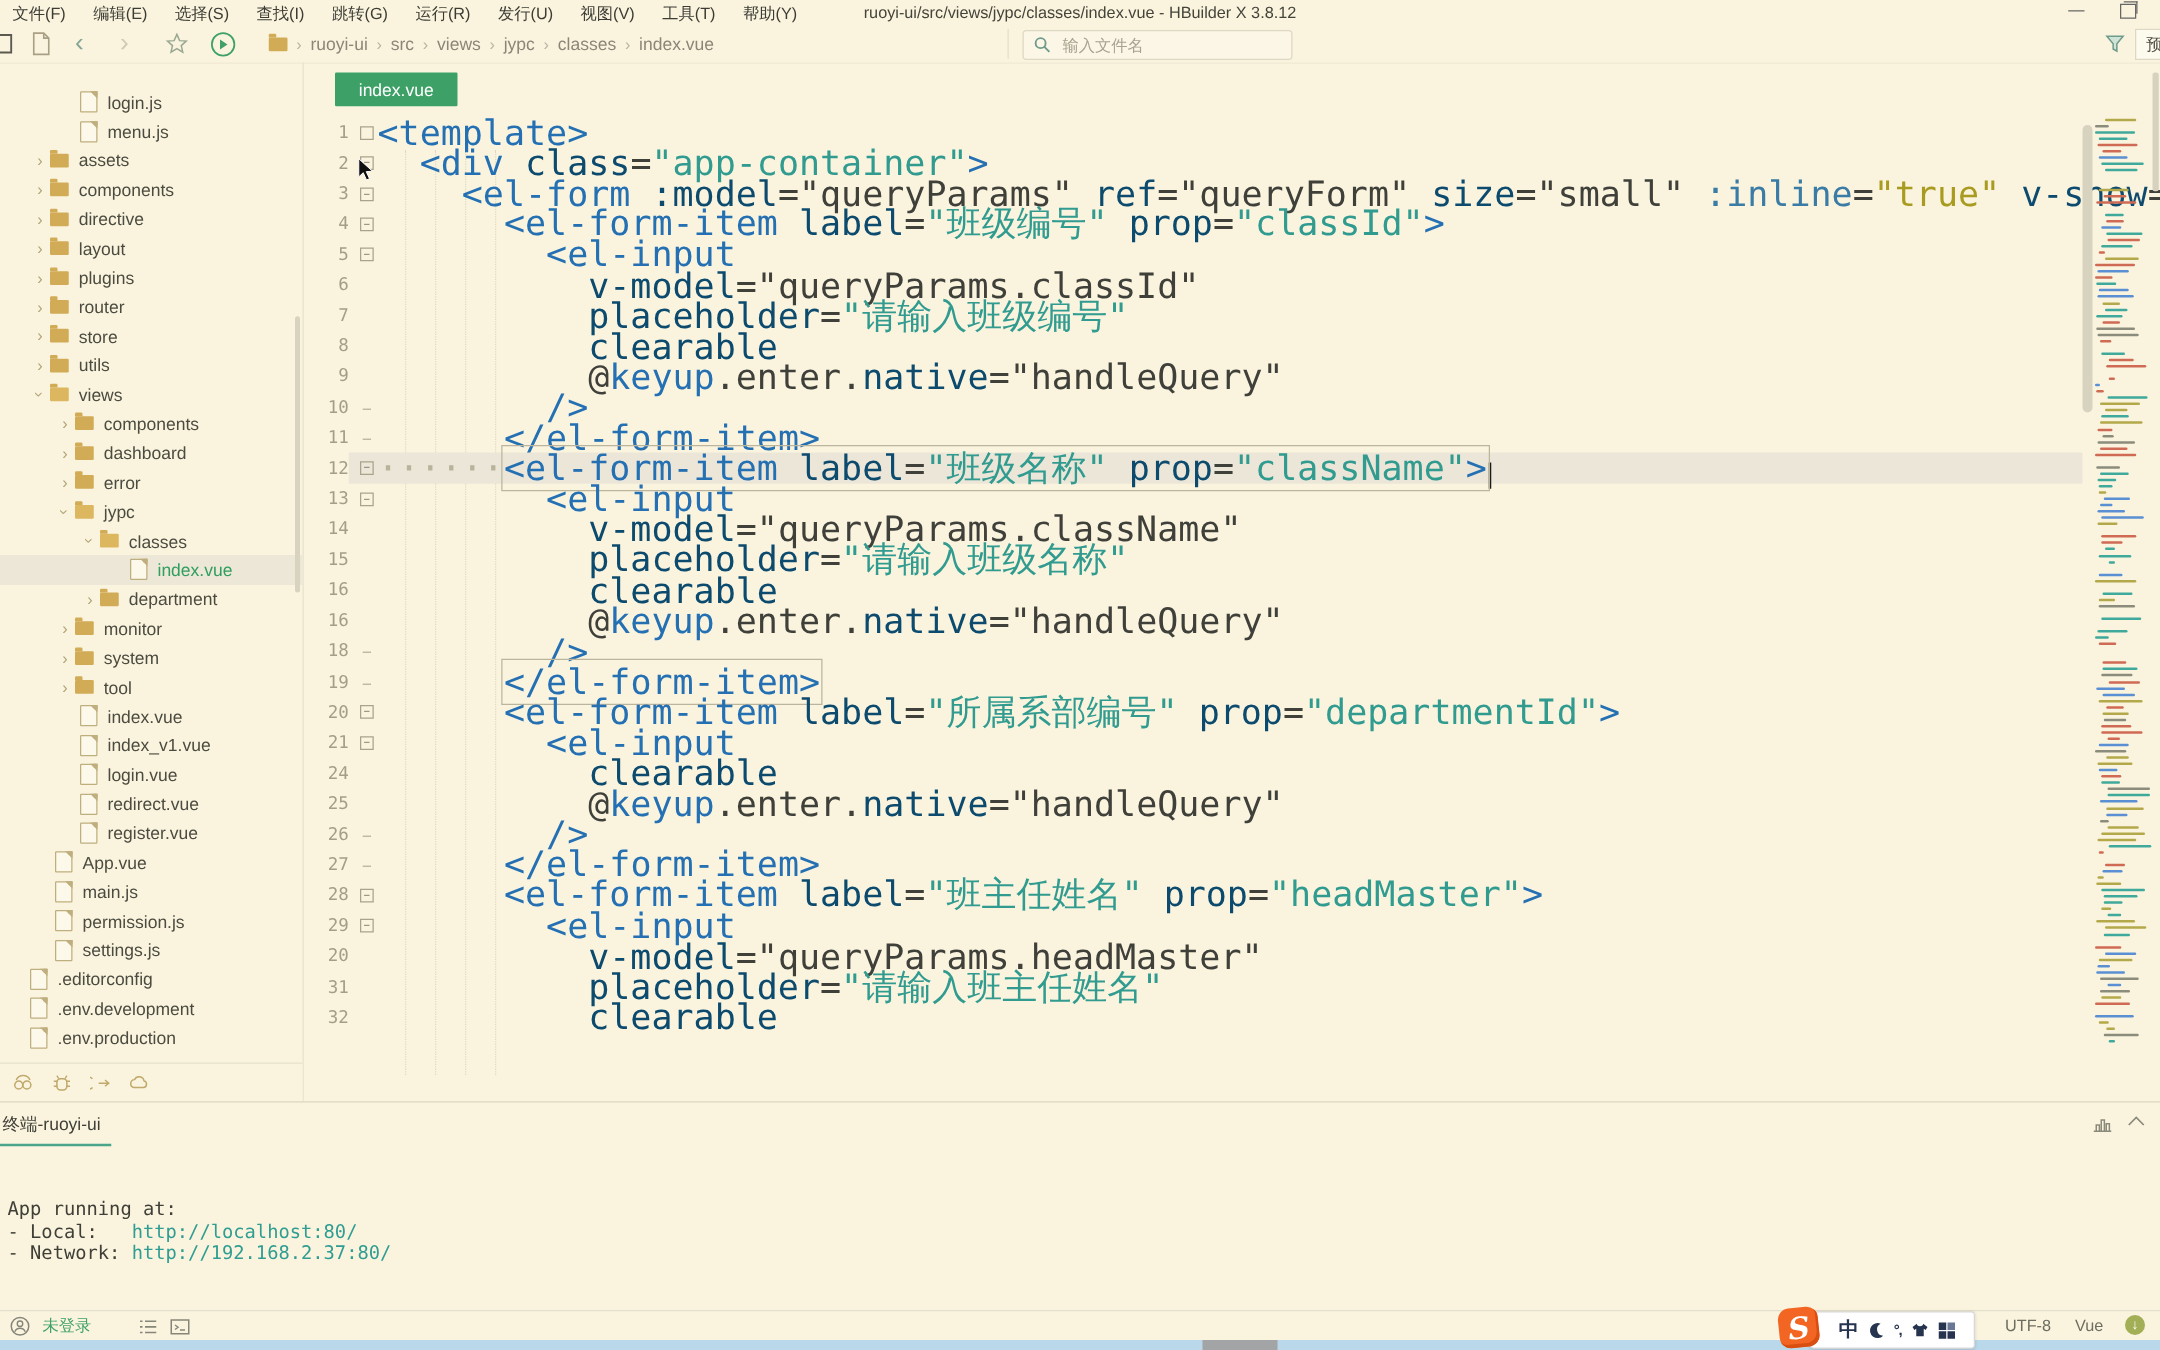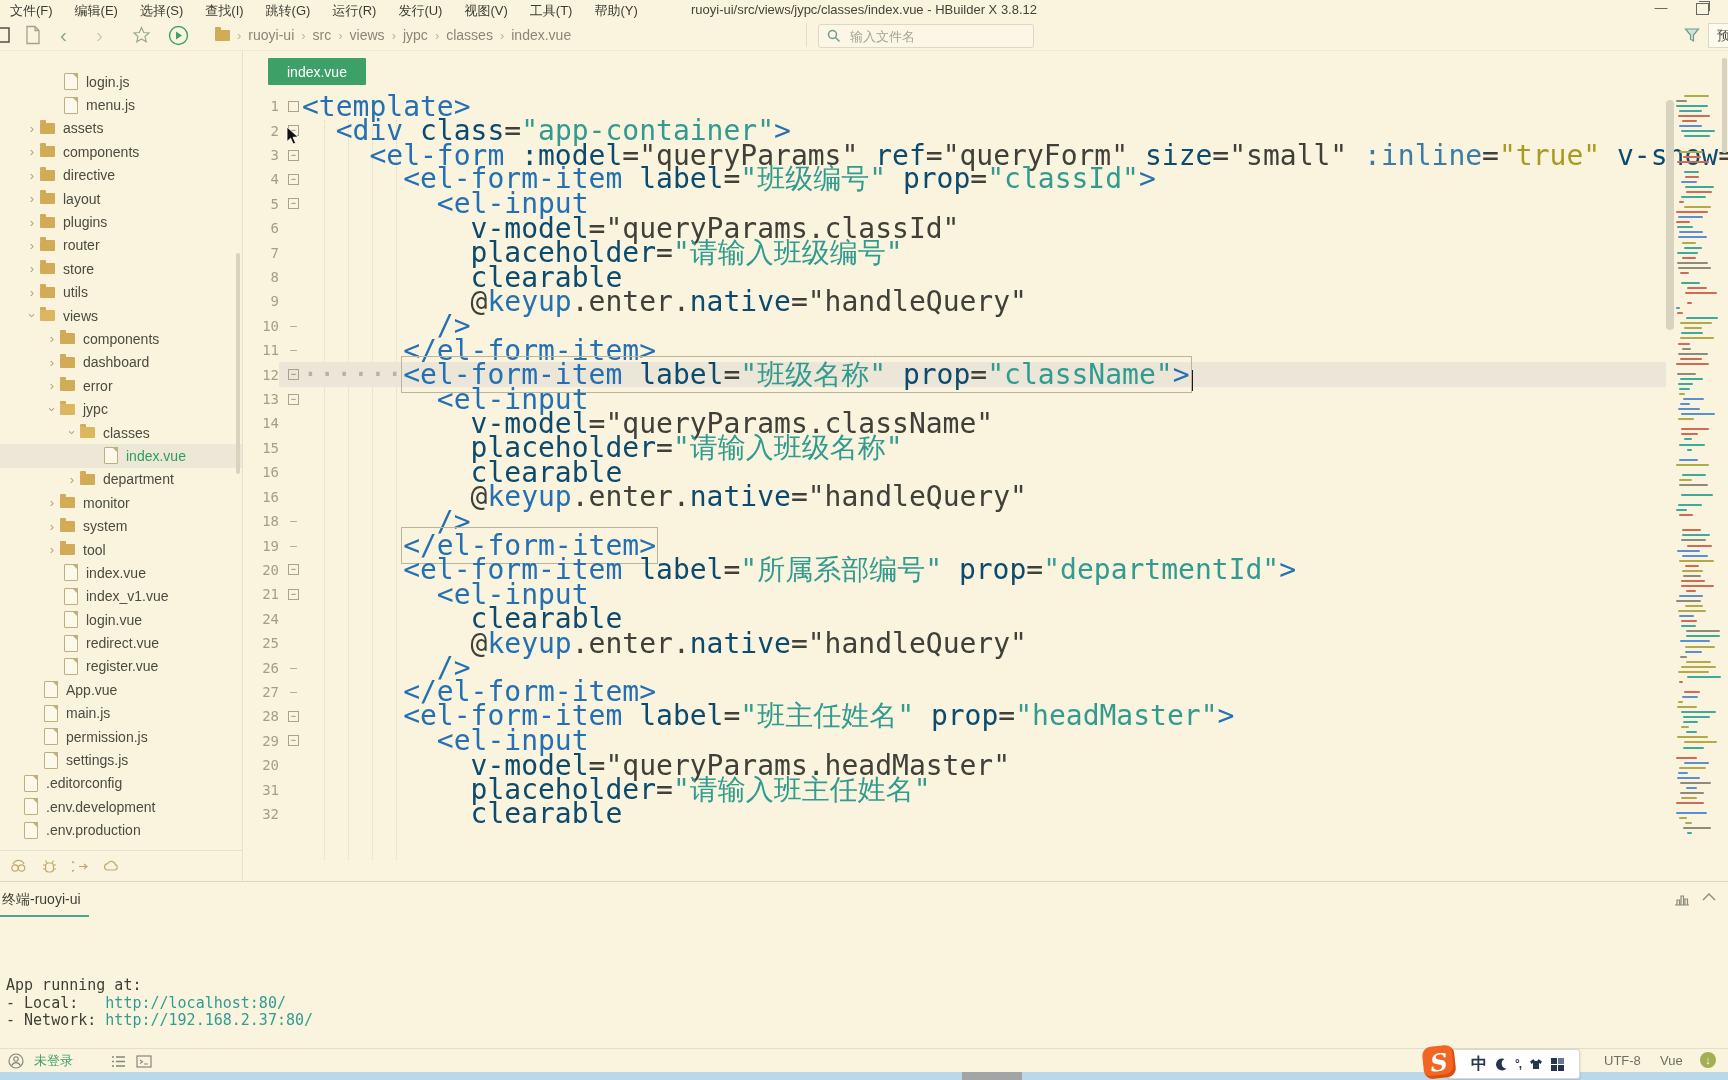--- a/index.html
+++ b/index.html
@@ -72,21 +72,21 @@
   .iguide{position:absolute;top:70px;height:740px;width:0;border-left:1px dotted #ded9c3;}
   #minimap{position:absolute;right:8px;top:38px;width:46px;height:758px;}
   .mmbar{position:absolute;height:2px;border-radius:1px;}
   #ed-scroll{position:absolute;right:54px;top:50px;width:8px;height:230px;background:#d8d3bf;border-radius:4px;}
   #cursor-arrow{position:absolute;left:43px;top:76px;z-index:40;}
   
   #terminal{position:absolute;left:0;top:881px;width:1728px;height:167px;border-top:1px solid #dbd6c1;}
   #term-tab{position:absolute;left:-6px;top:9px;font-size:14px;color:#3f3f37;padding:0 8px 6px 8px;border-bottom:2px solid #4aa58a;}
   .term-hicon{position:absolute;top:10px;color:#8a8a7a;}
   #term-chart{right:38px;}#term-collapse{right:12px;}
-  #term-body{position:absolute;left:6px;top:76px;font-family:"DejaVu Sans Mono","DejaVu Sans",monospace;font-size:15px;color:#3f3f37;margin-top:18px;}
+  #term-body{position:absolute;left:6px;top:76px;font-family:"DejaVu Sans Mono","DejaVu Sans",monospace;font-size:15px;color:#3f3f37;}
   .tline{height:17.6px;white-space:pre;}
   .tp-u{color:#2f9d91;}
   
   #statusbar{position:absolute;left:0;top:1048px;width:1728px;height:24px;border-top:1px solid #e4dfca;font-size:13px;color:#6e6e60;}
   #sb-left{position:absolute;left:8px;top:0;height:24px;display:flex;align-items:center;gap:10px;}
   #sb-login{color:#3fa168;margin-right:28px;}
   .sb-icon{color:#85857a;display:flex;align-items:center;}
   #sb-pos{position:absolute;left:1537px;top:4px;}
   #sb-enc{position:absolute;left:1604px;top:4px;}
   #sb-lang{position:absolute;left:1660px;top:4px;}

